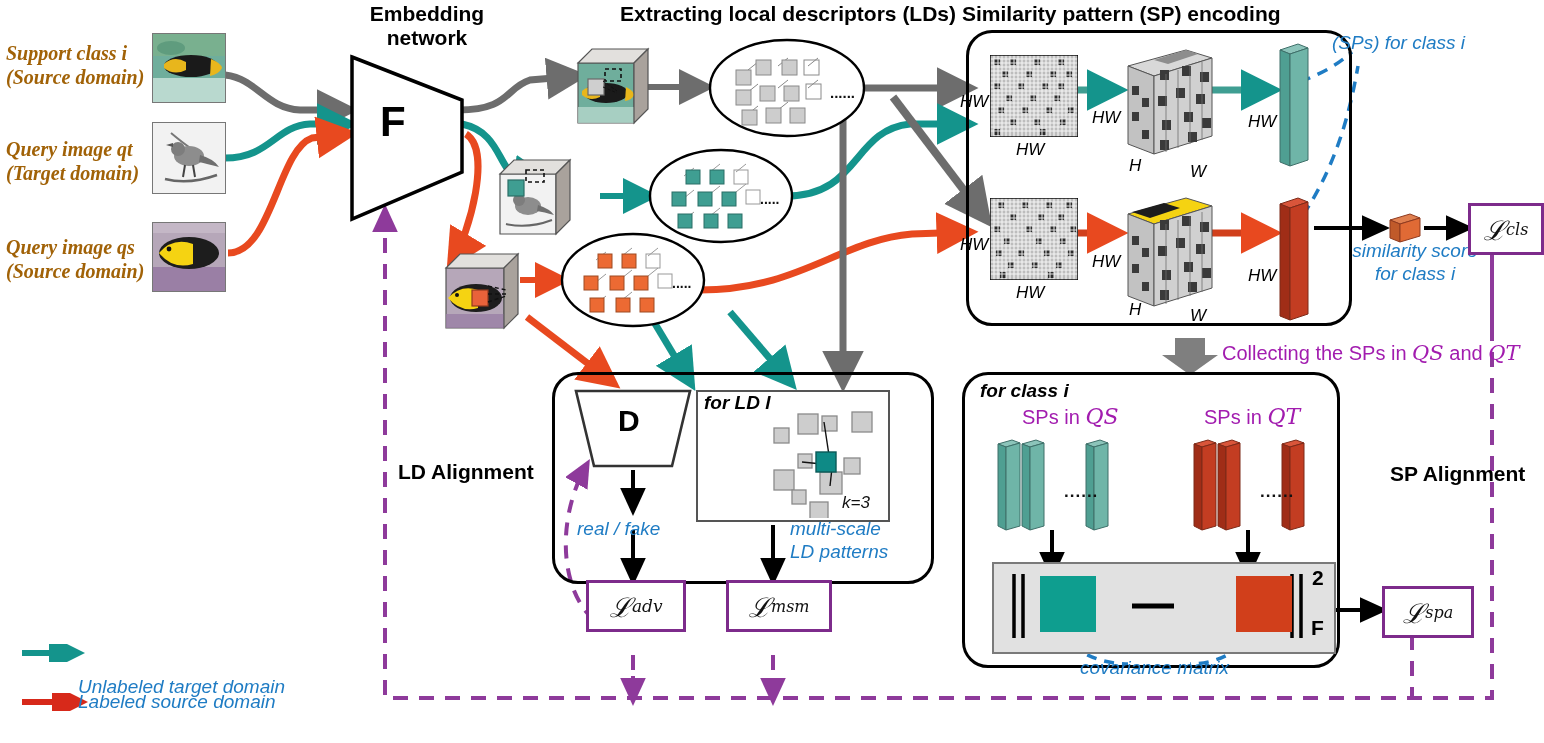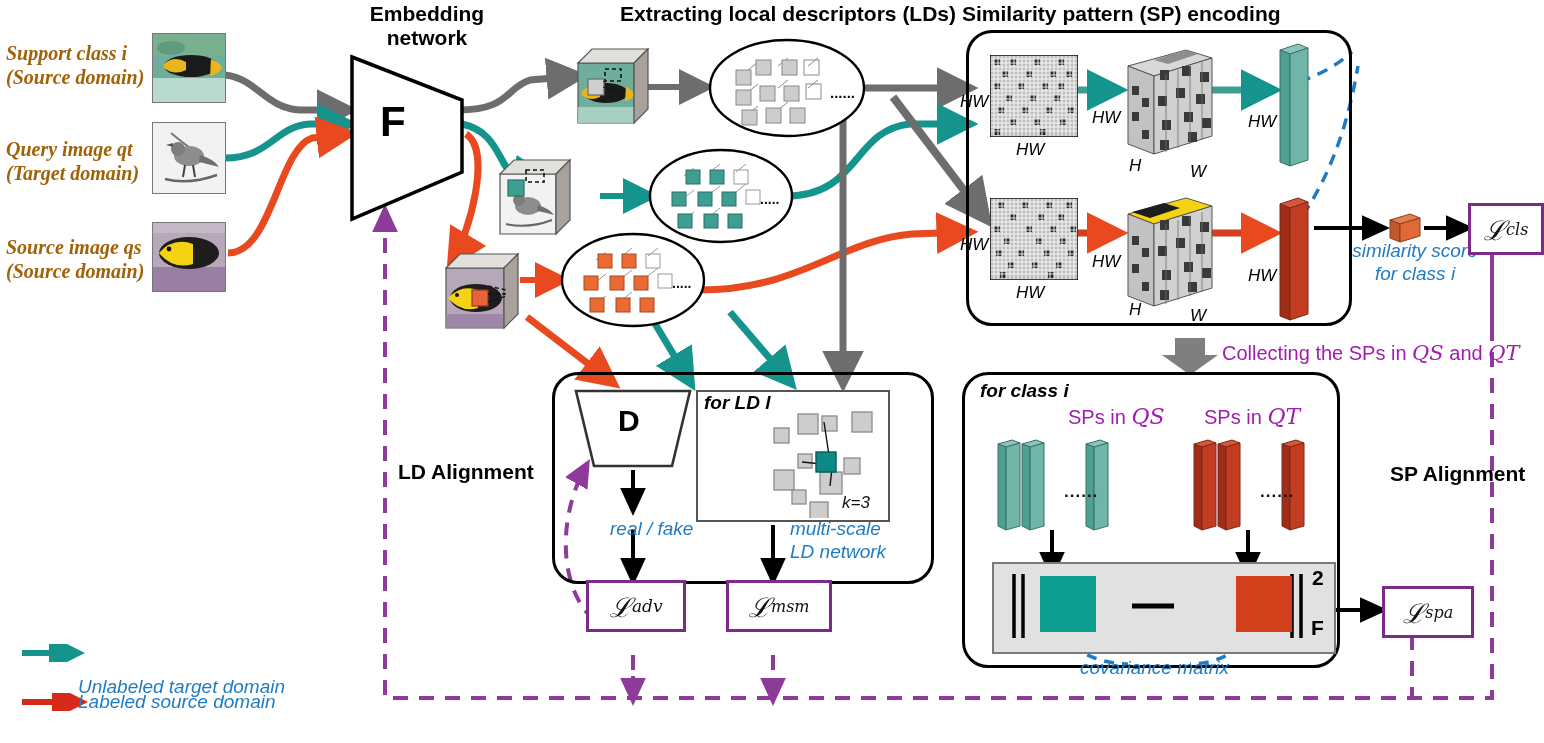--- a/index.html
+++ b/index.html
@@ -148,21 +148,21 @@
       <ellipse cx="36" cy="33" rx="15" ry="10" fill="#8d8d8d"></ellipse>
       <circle cx="25" cy="26" r="7" fill="#7d7d7d"></circle>
       <path d="M20,24 l-7,-2 l7,-2z" fill="#555"></path>
       <path d="M47,32 q14,4 19,12 q-12,-3 -20,-5z" fill="#6f6f6f"></path>
       <path d="M32,42 l-2,12 M40,42 l2,12" stroke="#444" stroke-width="2"></path>
       <path d="M12,56 q24,6 52,-4" stroke="#666" stroke-width="2.5" fill="none"></path>
     </svg>
   </div>
 
   <div class="abs blue-it nosel" style="left:6px;top:236px;width:170px;">
-    <div>Source image qs</div>
+    <div>Query image qs</div>
     <div>(Source domain)</div>
   </div>
   <div class="abs photo" style="left:152px;top:222px;width:72px;height:68px;overflow:hidden;">
     <svg width="72" height="68" viewBox="0 0 72 68">
       <rect width="72" height="68" fill="#b6a7b9"></rect>
       <rect y="44" width="72" height="24" fill="#9a7fa5"></rect>
       <ellipse cx="36" cy="30" rx="30" ry="16" fill="#1d1d1d"></ellipse>
       <path d="M6,30 q14,-16 34,-9 l0,20 q-20,6 -34,-11z" fill="#f5d312"></path>
       <circle cx="16" cy="26" r="2.4" fill="#111"></circle>
       <rect y="0" width="72" height="10" fill="#c4b7c6"></rect>
@@ -439,20 +439,21 @@
   <div class="abs" style="left:1278px;top:196px;width:34px;height:126px;">
     <svg width="34" height="126" viewBox="0 0 34 126">
       <polygon points="2,8 20,2 30,6 12,12" fill="#d9553a" stroke="#7d2a18" stroke-width="1"></polygon>
       <polygon points="2,8 12,12 12,124 2,120" fill="#a02d17" stroke="#7d2a18" stroke-width="1"></polygon>
       <polygon points="12,12 30,6 30,118 12,124" fill="#c33d22" stroke="#7d2a18" stroke-width="1"></polygon>
     </svg>
   </div>
   <div class="abs ital-sm nosel" style="left:1248px;top:266px;">HW</div>
 
   <div class="abs blue-it-sm nosel" style="left:1332px;top:32px;width:210px;">
+    <div>(SPs) for class i</div>
   </div>
   <div class="abs blue-it-sm nosel" style="left:1330px;top:240px;width:170px;text-align:center;">
     <div>similarity score</div>
     <div>for class i</div>
   </div>
 
   <div class="abs" style="left:1388px;top:210px;width:34px;height:34px;">
     <svg width="34" height="34" viewBox="0 0 34 34">
       <polygon points="2,10 22,4 32,8 12,14" fill="#e08050" stroke="#8f3a1f" stroke-width="1"></polygon>
       <polygon points="2,10 12,14 12,32 2,28" fill="#c05a2a" stroke="#8f3a1f" stroke-width="1"></polygon>
@@ -465,21 +466,21 @@
       <sub class="cal" style="font-size:16px;">cls</sub>
   </div>
 
   <div class="abs rbox" style="left:552px;top:372px;width:376px;height:206px;"></div>
   <div class="abs bold-lbl nosel" style="left:398px;top:460px;">LD Alignment</div>
 
   <svg class="abs" style="left:572px;top:388px;" width="124" height="82">
     <polygon points="4,3 118,3 100,78 22,78" fill="#fff" stroke="#333" stroke-width="2.6"></polygon>
   </svg>
   <div class="abs nosel" style="left:618px;top:404px;font-size:30px;font-weight:bold;color:#000;">D</div>
-  <div class="abs blue-it-sm nosel" style="left:610px;top:518px;text-align:right;">real / fake</div>
+  <div class="abs blue-it-sm nosel" style="left:577px;top:518px;text-align:right;">real / fake</div>
 
   <div class="abs sqbox" style="left:696px;top:390px;width:190px;height:128px;"></div>
   <div class="abs ital-bold nosel" style="left:704px;top:392px;">for LD l</div>
   <svg class="abs" style="left:696px;top:390px;" width="190" height="128">
     <g fill="#cdcdcd" stroke="#8a8a8a" stroke-width="1.3">
       <rect x="102" y="24" width="20" height="20"></rect>
       <rect x="126" y="26" width="15" height="15"></rect>
       <rect x="156" y="22" width="20" height="20"></rect>
       <rect x="78" y="38" width="15" height="15"></rect>
       <rect x="102" y="64" width="14" height="14"></rect>
@@ -492,21 +493,21 @@
     <g stroke="#111" stroke-width="1.4" fill="none">
       <path d="M134,72 L128,32"></path>
       <path d="M126,74 L106,72"></path>
       <path d="M136,78 L134,96"></path>
     </g>
     <rect x="120" y="62" width="20" height="20" fill="#0e8a86" stroke="#0a5a58" stroke-width="1.4"></rect>
     <text x="146" y="118" font-size="17" font-style="italic" fill="#111">k=3</text>
   </svg>
   <div class="abs blue-it-sm nosel" style="left:790px;top:518px;width:150px;">
     <div>multi-scale</div>
-    <div>LD network</div>
+    <div>LD patterns</div>
   </div>
 
   <div class="abs lossbox" style="left:586px;top:580px;width:94px;height:46px;">
     <span class="cal" style="font-size:27px;">ℒ</span>
       <sub class="cal" style="font-size:17px;">adv</sub>
   </div>
   <div class="abs lossbox" style="left:726px;top:580px;width:100px;height:46px;">
     <span class="cal" style="font-size:27px;">ℒ</span>
       <sub class="cal" style="font-size:16px;">msm</sub>
   </div>
@@ -517,21 +518,21 @@
       <span>QS</span></span>
     <span>and</span>
     <span class="cal" style="font-size:21px;">
       <span>QT</span></span>
   </div>
 
   <div class="abs rbox" style="left:962px;top:372px;width:372px;height:290px;"></div>
   <div class="abs bold-lbl nosel" style="left:1390px;top:462px;">SP Alignment</div>
   <div class="abs ital-bold nosel" style="left:980px;top:380px;">for class i</div>
 
-  <div class="abs plain nosel" style="left:1068px;top:404px;white-space:nowrap;">
+  <div class="abs plain nosel" style="left:1022px;top:404px;white-space:nowrap;">
     <span>SPs in</span>
     <span class="cal" style="font-size:22px;">QS</span>
   </div>
   <div class="abs plain nosel" style="left:1204px;top:404px;white-space:nowrap;">
     <span>SPs in</span>
     <span class="cal" style="font-size:22px;">QT</span>
   </div>
 
   <svg class="abs" style="left:996px;top:438px;" width="130" height="96">
     <g>

